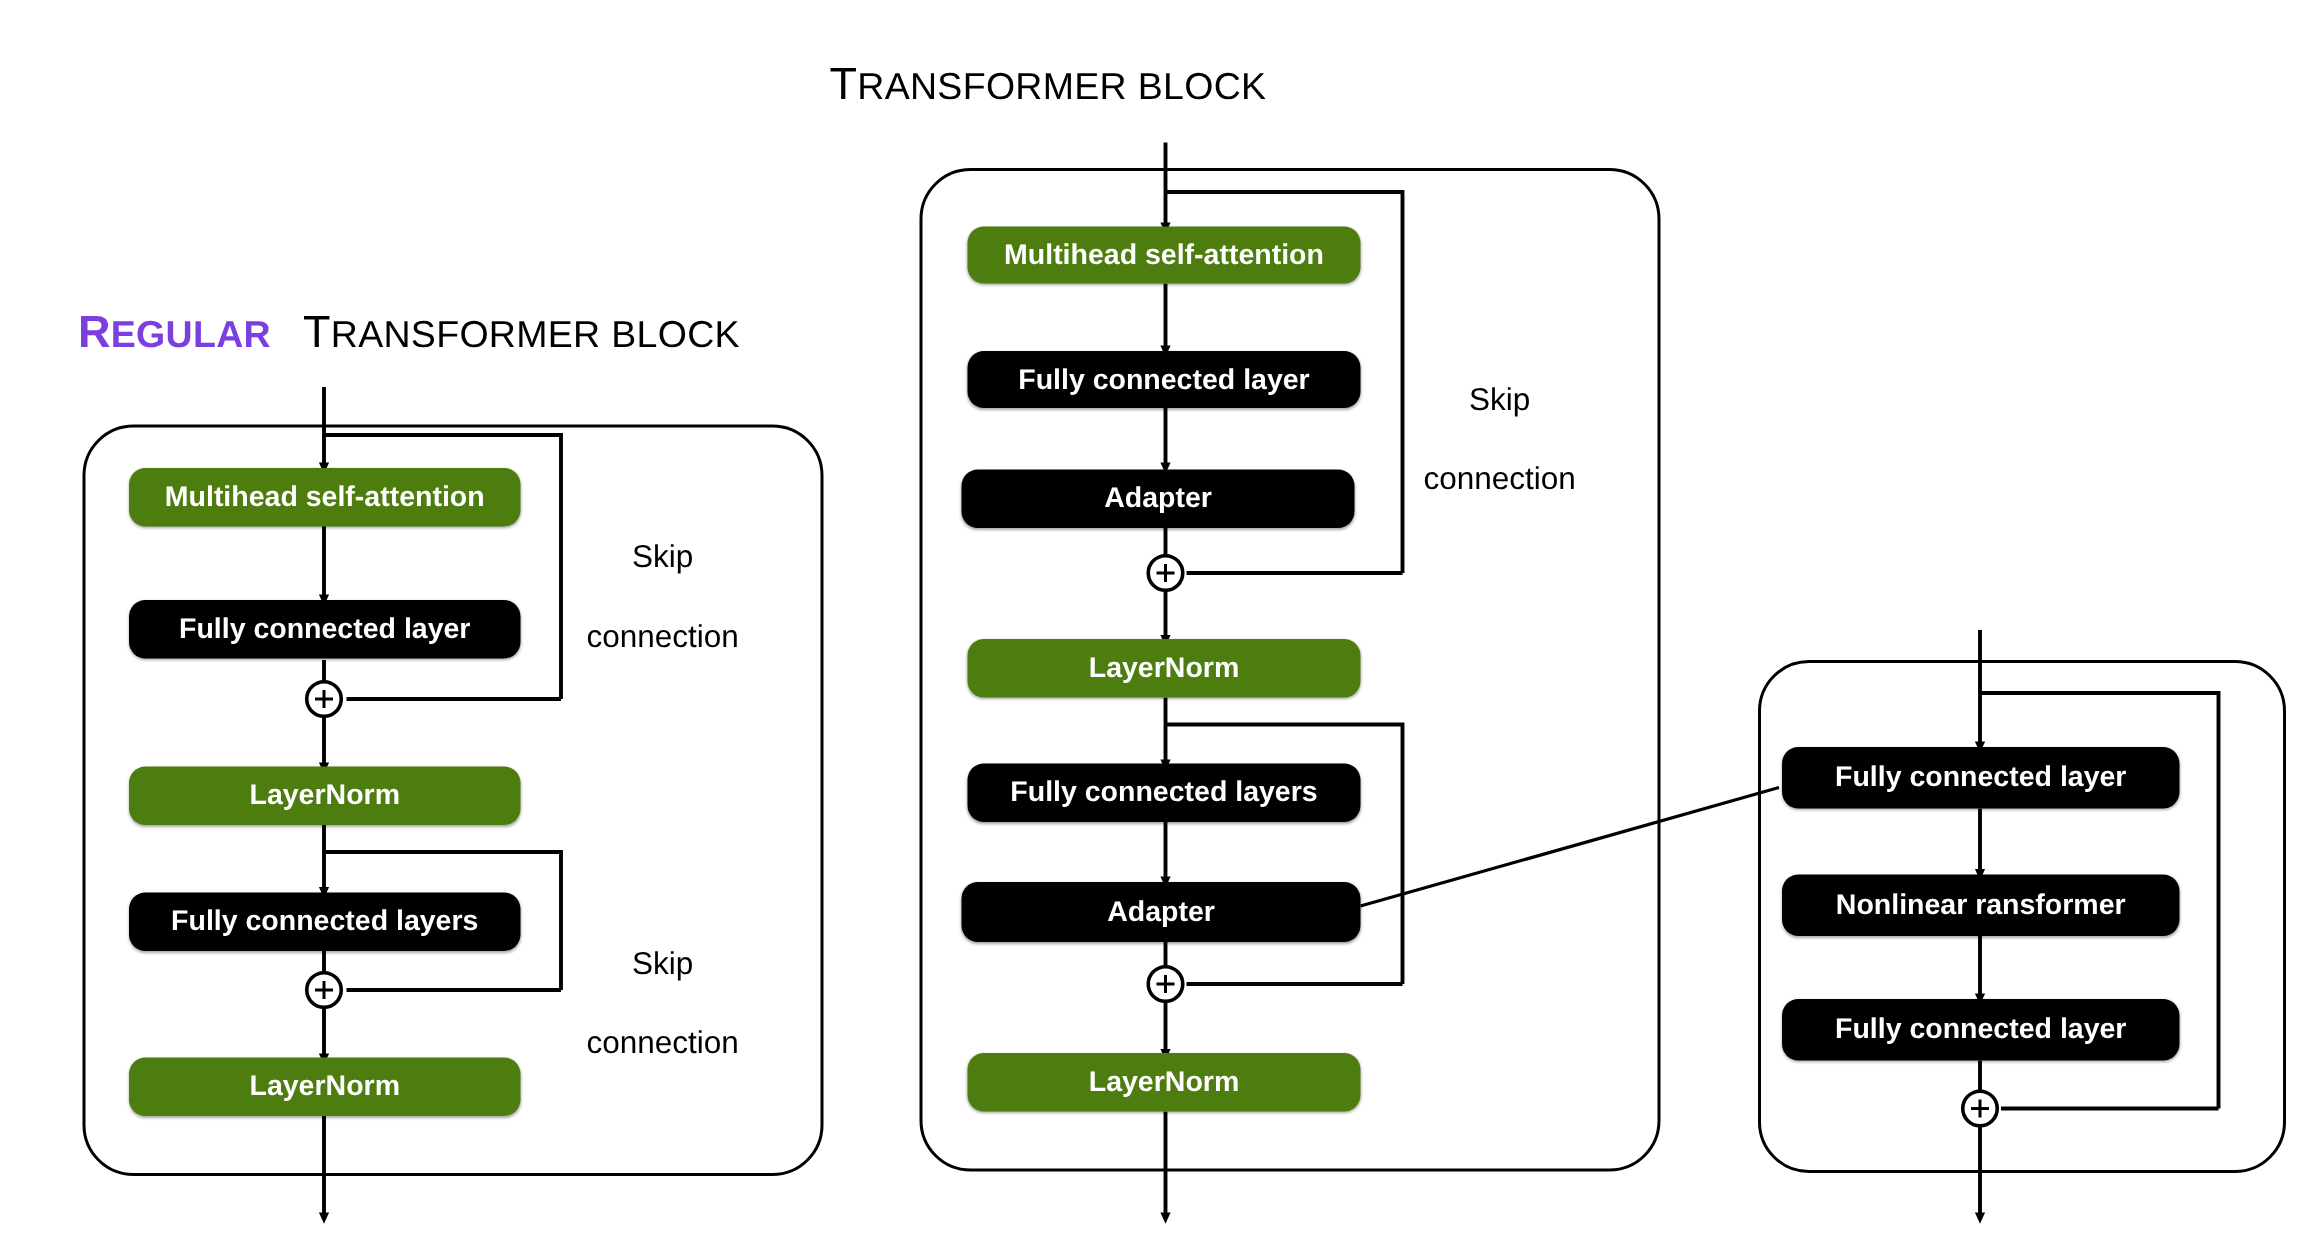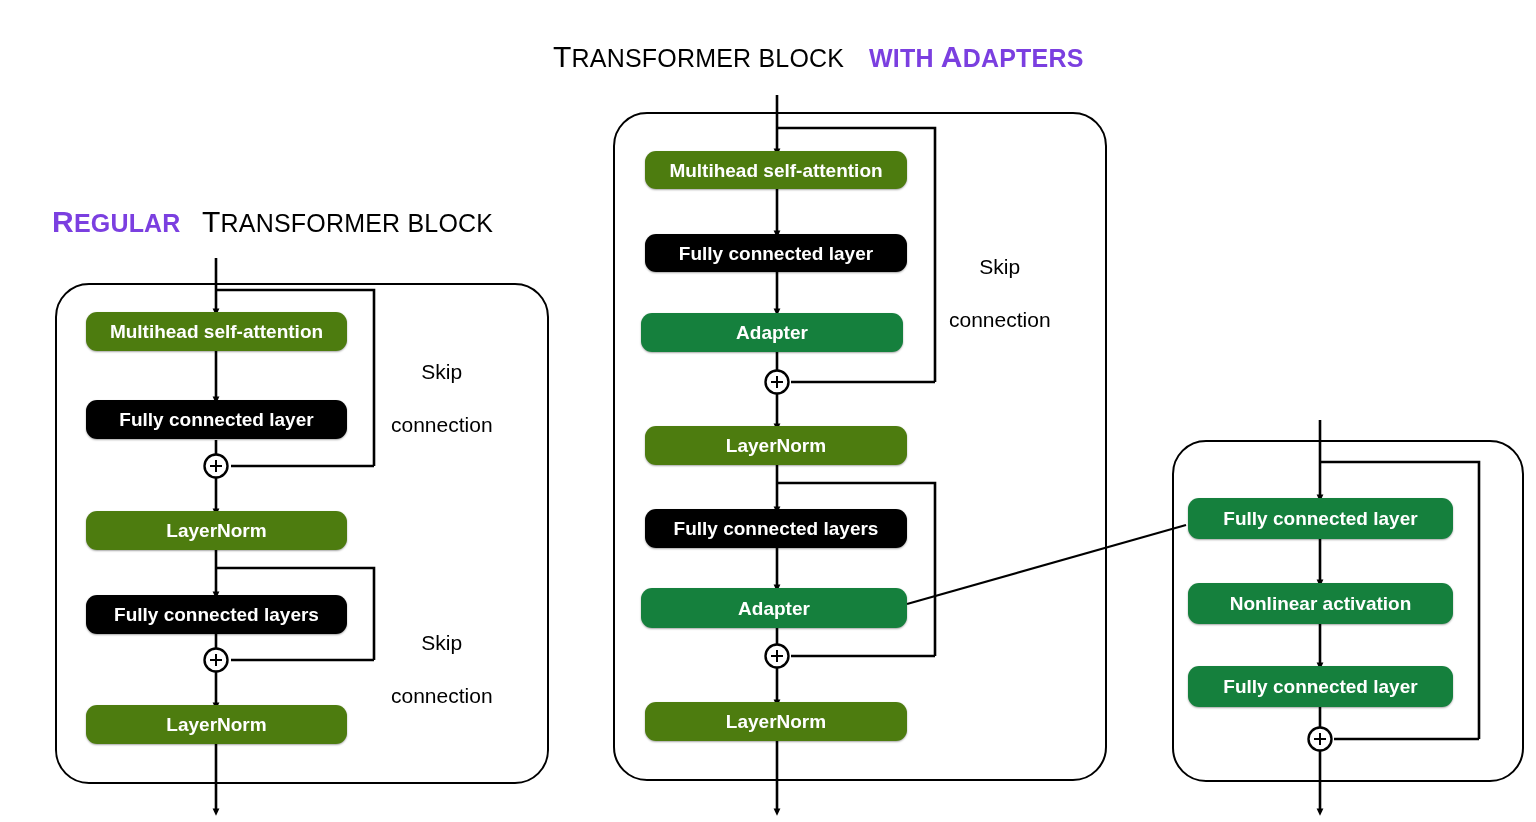--- a/index.html
+++ b/index.html
@@ -18,21 +18,21 @@
   
   .container{position:absolute;border:2.5px solid #000;border-radius:34px;
              background:transparent;}
 
   
   .node{position:absolute;display:flex;align-items:center;justify-content:center;
         border-radius:11px;color:#ffffff;font-weight:700;
         box-shadow:0 1px 2px rgba(0,0,0,.35);}
   .node.gray{background:#4d7c0f;}
   .node.black{background:#000000;}
-  .node.purple{background:#15803d;text-align:center;}
+  .node.purple{background:#000000;text-align:center;}
   .node span{line-height:1;}
 
   
   .skip-label{position:absolute;color:#000;font-size:21px;line-height:1.25;
               white-space:pre-line;font-weight:400;text-align:center;}
 </style>
 </head>
 <body>
 
 <div id="canvas">
@@ -161,23 +161,20 @@
     <div>connection</div>
   </div>
   <div class="skip-label" style="left:391px;top:604px;">
     <div>Skip</div>
     <div>connection</div>
   </div>
 
   <div class="panel-title" style="left:553px;top:40px;">
     <span class="cap">T</span><span class="sm" style="text-transform:uppercase;">ransformer block</span>
   </div>
-  <div class="panel-title title-bold" style="left:869px;top:40px;">
-    <span class="pur"><span class="sm" style="text-transform:uppercase;font-weight:700;"><span class="sm" style="text-transform: uppercase;">with </span><span class="cap">A</span><span class="sm" style="text-transform: uppercase;">dapters</span></span></span>
-  </div>
 
   <div class="container" style="left:613px;top:112px;width:490px;height:665px;"></div>
 
   <div class="node gray" style="left:645px;top:151px;width:262px;height:38px;font-size:19px;">
     <span>Multihead self-attention</span>
   </div>
   <div class="node black" style="left:645px;top:234px;width:262px;height:38px;font-size:19px;">
     <span>Fully connected layer</span>
   </div>
   <div class="node purple" style="left:641px;top:313px;width:262px;height:39px;font-size:19px;">
@@ -201,19 +198,19 @@
     <div>connection</div>
   </div>
 
 
   <div class="container" style="left:1172px;top:440px;width:348px;height:338px;"></div>
 
   <div class="node purple" style="left:1188px;top:498px;width:265px;height:41px;font-size:19px;">
     <span>Fully connected layer</span>
   </div>
   <div class="node purple" style="left:1188px;top:583px;width:265px;height:41px;font-size:19px;">
-    <span>Nonlinear activation</span>
+    <span>Nonlinear ransformer</span>
   </div>
   <div class="node purple" style="left:1188px;top:666px;width:265px;height:41px;font-size:19px;">
     <span>Fully connected layer</span>
   </div>
 
 </div>
 
 </body></html>

